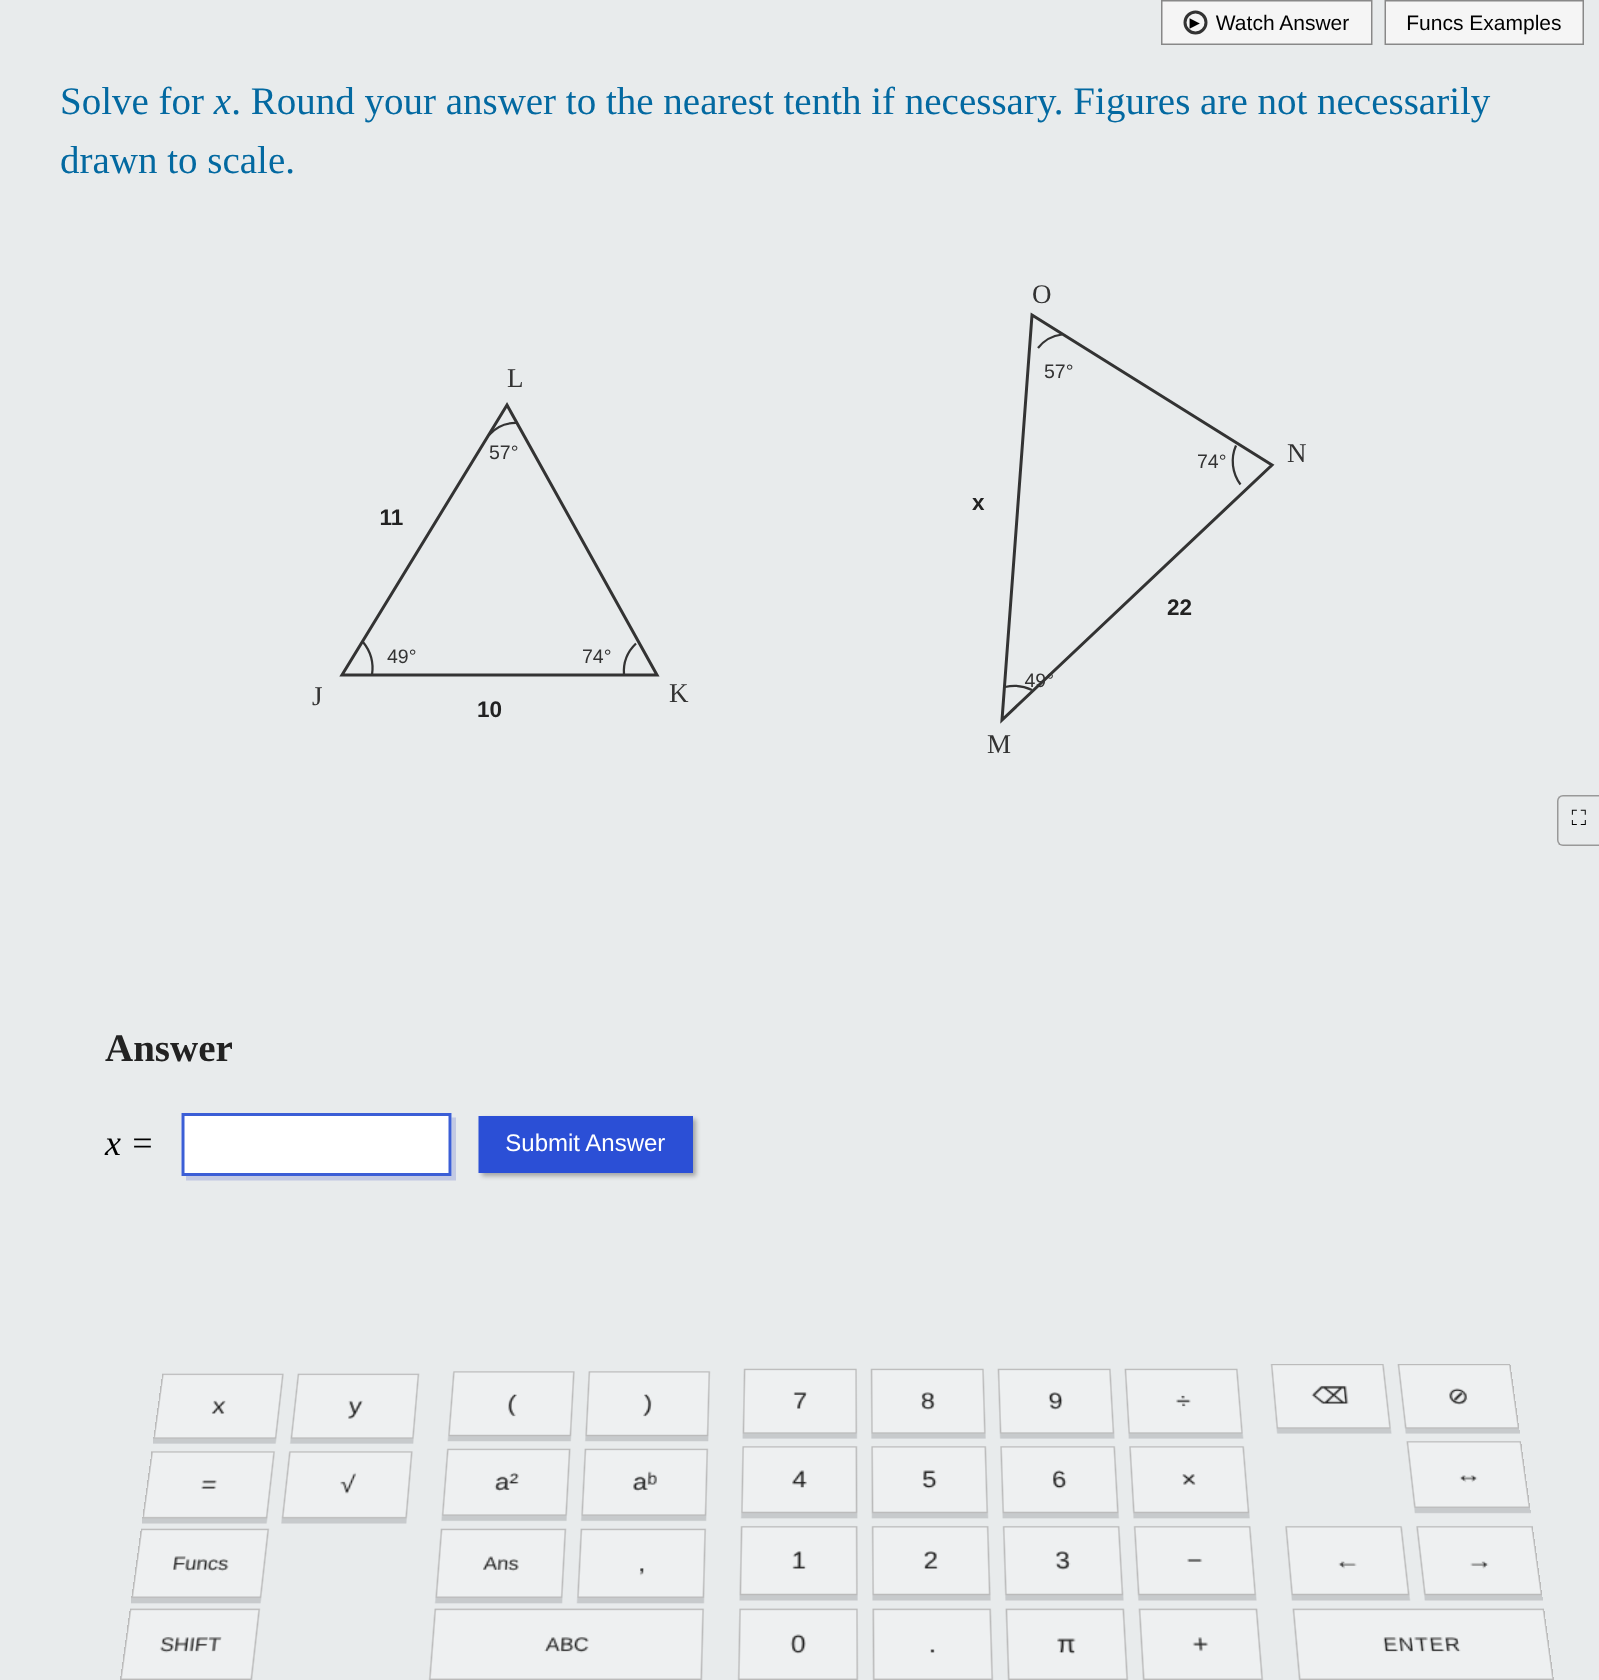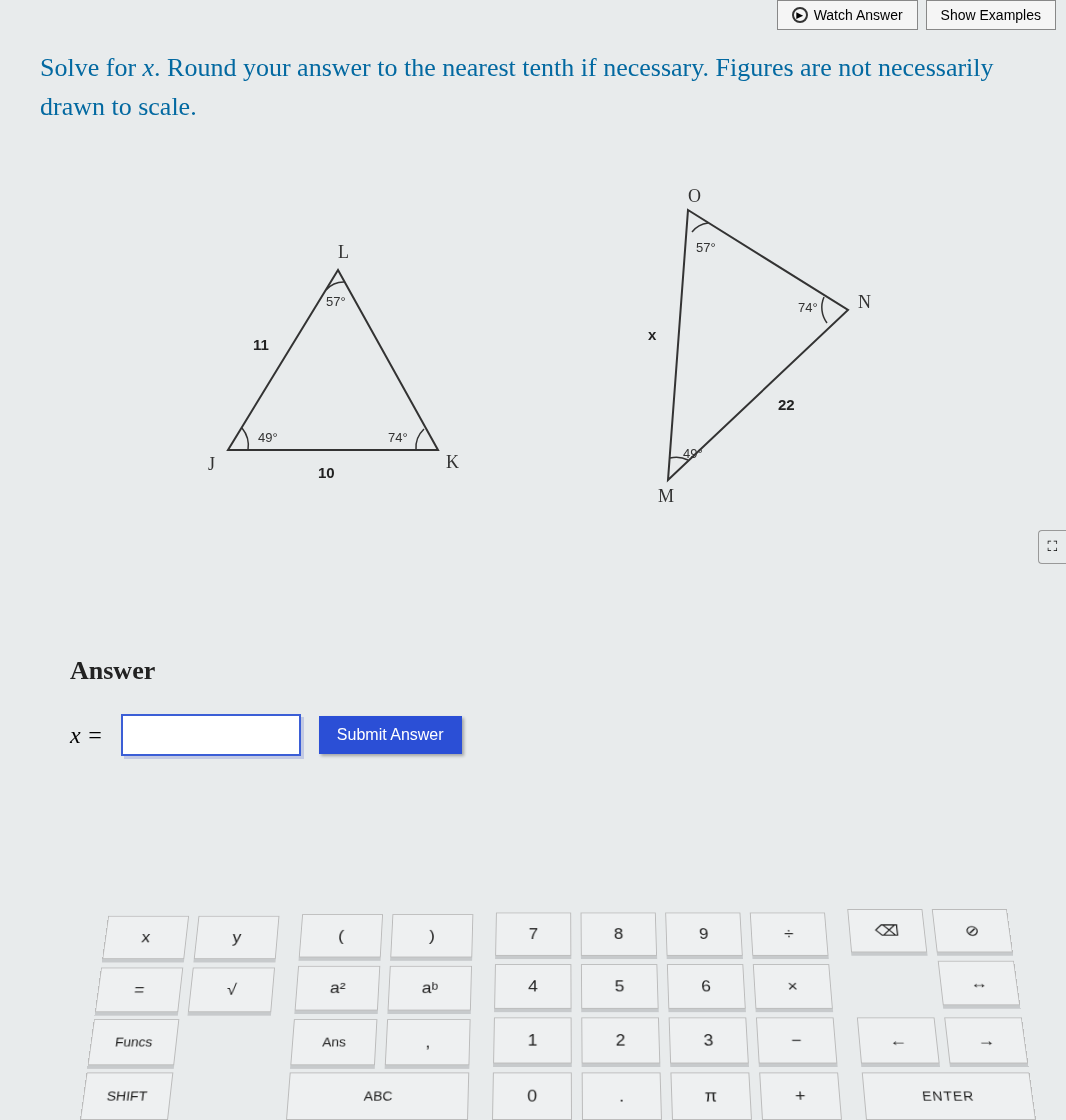--- a/index.html
+++ b/index.html
@@ -62,21 +62,21 @@
       height: 34px;
       background: #e8ebec;
       border: 1px solid #999;
       border-right: none;
       border-radius: 4px 0 0 4px;
       display:flex;align-items:center;justify-content:center;
       font-size:14px;
     }
     .answer-section {
       position: absolute;
-      top: 656px;
+      top: 684px;
       left: 70px;
       right: 40px;
     }
     .answer-title {
       font-size: 26px;
       font-weight: bold;
       font-family: Georgia, serif;
       color:#222;
       margin-bottom: 28px;
     }
@@ -149,21 +149,21 @@
   </style>
 </head>
 <body>
 
 <div class="top-buttons">
   <button class="top-btn">
     <span class="play-icon-circle">▶</span>
     <span>Watch Answer</span>
   </button>
   <button class="top-btn">
-    <span>Show Examples</span>
+    <span>Funcs Examples</span>
   </button>
 </div>
 
 <div class="question">
   <span>Solve for </span><span class="var">x</span><span>. Round your answer to the nearest tenth if necessary. Figures are not necessarily drawn to scale.</span>
 </div>
 
 <div class="figure-area">
   <svg class="triangles" viewBox="0 0 980 360">
 

